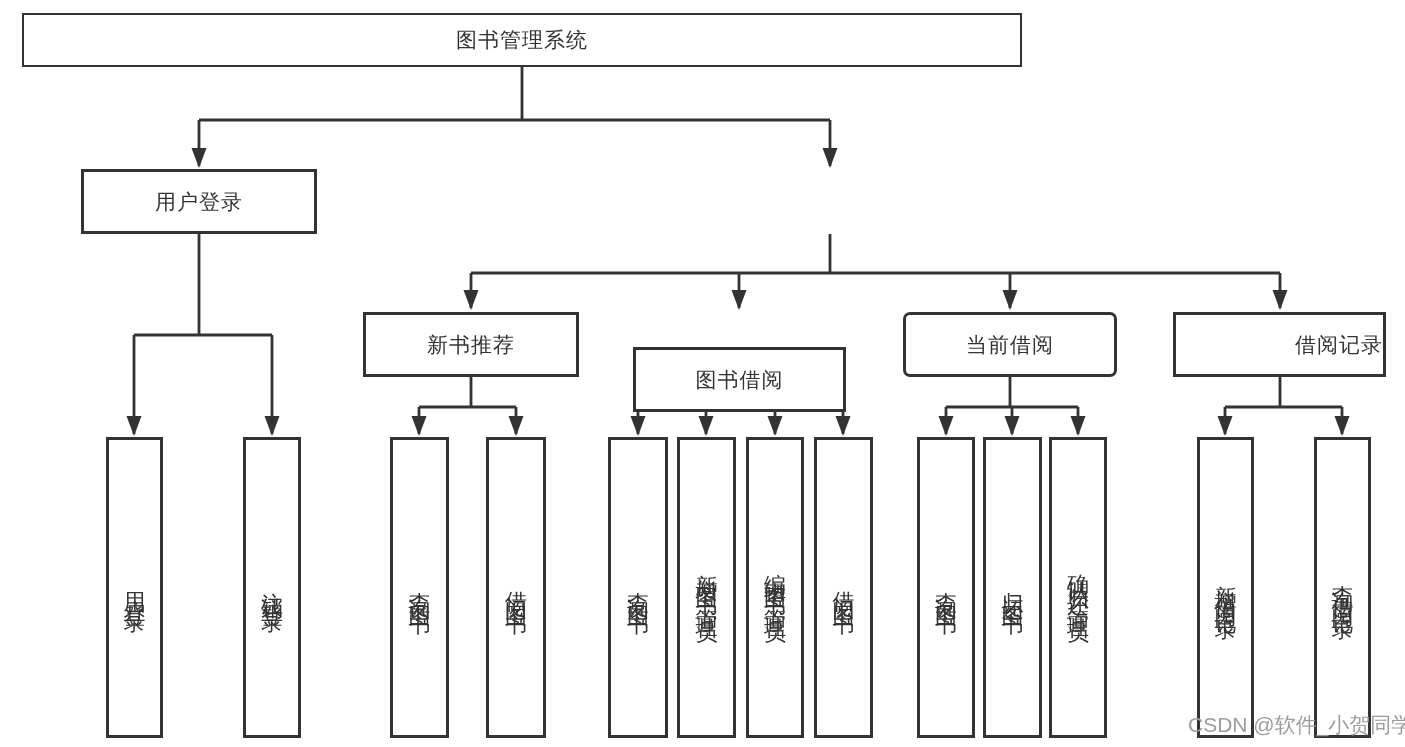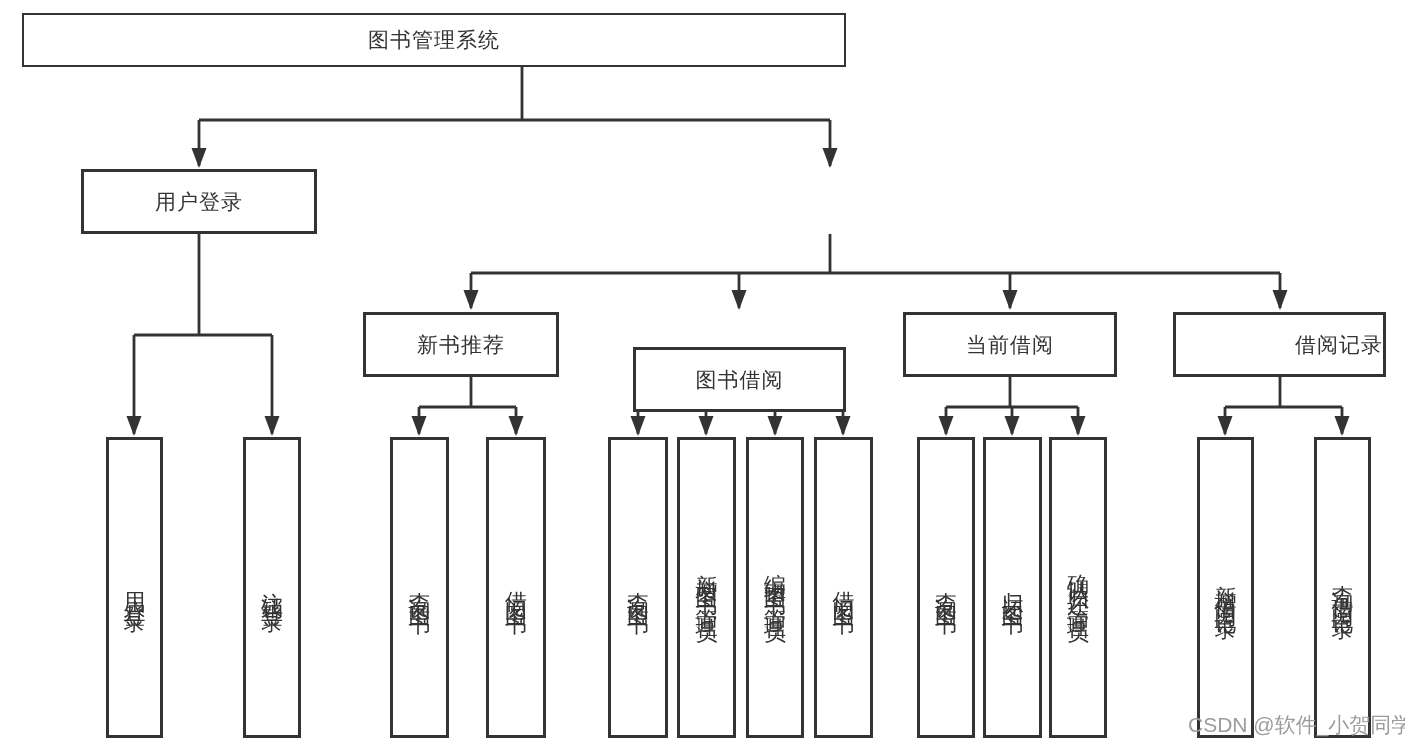--- a/index.html
+++ b/index.html
@@ -27,28 +27,28 @@
     white-space:nowrap;
   }
   .vbox .lbl{
     writing-mode:vertical-rl;
     text-orientation:mixed;
     font-size:22px;
     letter-spacing:7px;
     line-height:1;
   }
   
-  #n-root{left:22px;top:13px;width:824px;height:54px;border-width:2px;}
+  #n-root{left:22px;top:13px;width:1000px;height:54px;border-width:2px;}
   
   #n-login{left:81px;top:169px;width:236px;height:65px;}
   #n-mgmt{left:712px;top:169px;width:235px;height:65px;}
   
-  #n-rec{left:363px;top:312px;width:196px;height:65px;}
+  #n-rec{left:363px;top:312px;width:216px;height:65px;}
   #n-borrow{left:633px;top:312px;width:213px;height:65px;margin-top:35px;}
-  #n-current{left:903px;top:312px;width:214px;height:65px;}
+  #n-current{left:903px;top:312px;width:214px;height:65px;border-radius:7px;}
   #n-records{left:1173px;top:312px;width:213px;height:65px;justify-content:flex-end;}
   
   .leaf{top:437px;height:301px;}
   #l1{left:106px;width:57px;}
   #l2{left:243px;width:58px;}
   #l3{left:390px;width:59px;}
   #l4{left:486px;width:60px;}
   #l5{left:608px;width:60px;}
   #l6{left:677px;width:59px;}
   #l7{left:746px;width:58px;}

